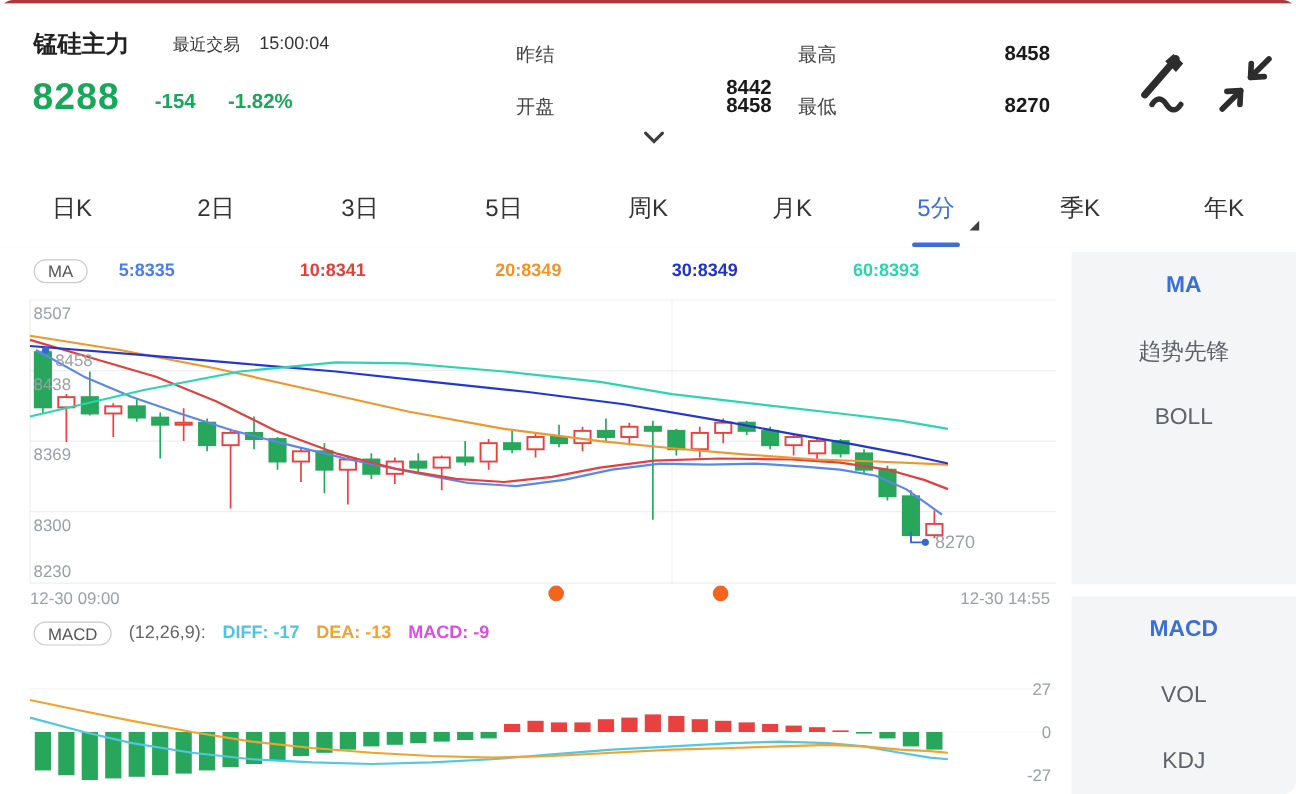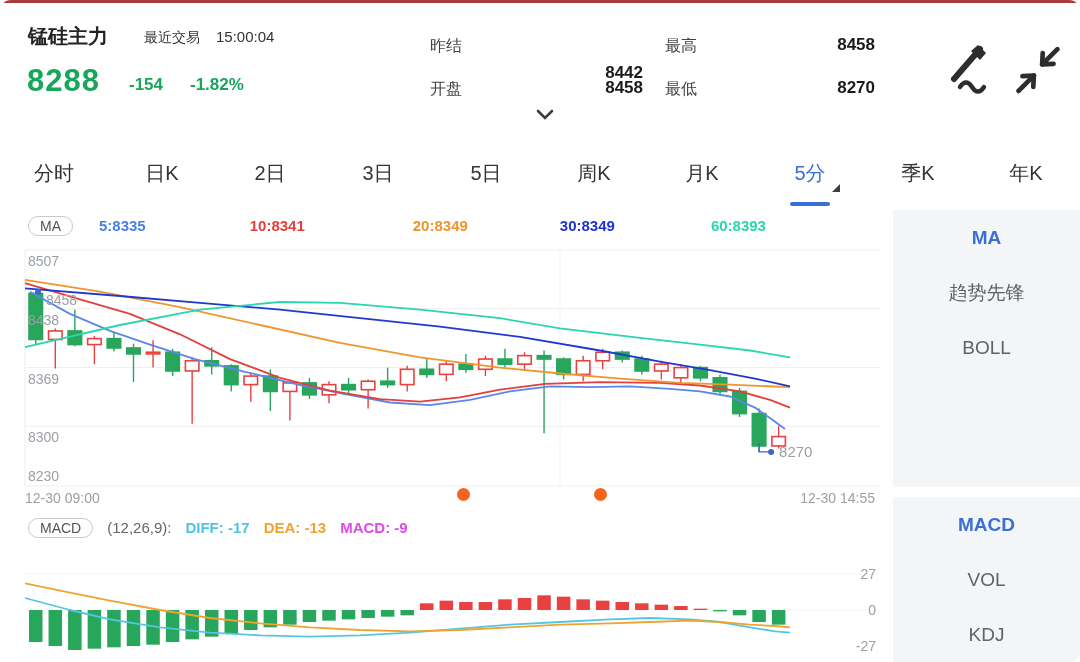--- a/index.html
+++ b/index.html
@@ -91,21 +91,20 @@
       <svg width="50" height="50" viewBox="0 0 36 36">
         <path d="M32 3 L21 14" stroke="#2d2d2d" stroke-width="3.4" stroke-linecap="round"></path>
         <path d="M21 14 l0.4 -8.2 M21 14 l8.2 -0.4" stroke="#2d2d2d" stroke-width="3.4" stroke-linecap="round"></path>
         <path d="M4 33 L15 22" stroke="#2d2d2d" stroke-width="3.4" stroke-linecap="round"></path>
         <path d="M15 22 l-8.2 0.4 M15 22 l-0.4 8.2" stroke="#2d2d2d" stroke-width="3.4" stroke-linecap="round"></path>
       </svg>
     </div>
   </div>
 
   <div class="tabs">
-    <div class="tab">分时</div>
     <div class="tab">日K</div>
     <div class="tab">2日</div>
     <div class="tab">3日</div>
     <div class="tab">5日</div>
     <div class="tab">周K</div>
     <div class="tab">月K</div>
     <div class="tab sel">
       <span>5分</span>
       <span class="caret"></span>
       <span class="bar"></span>

